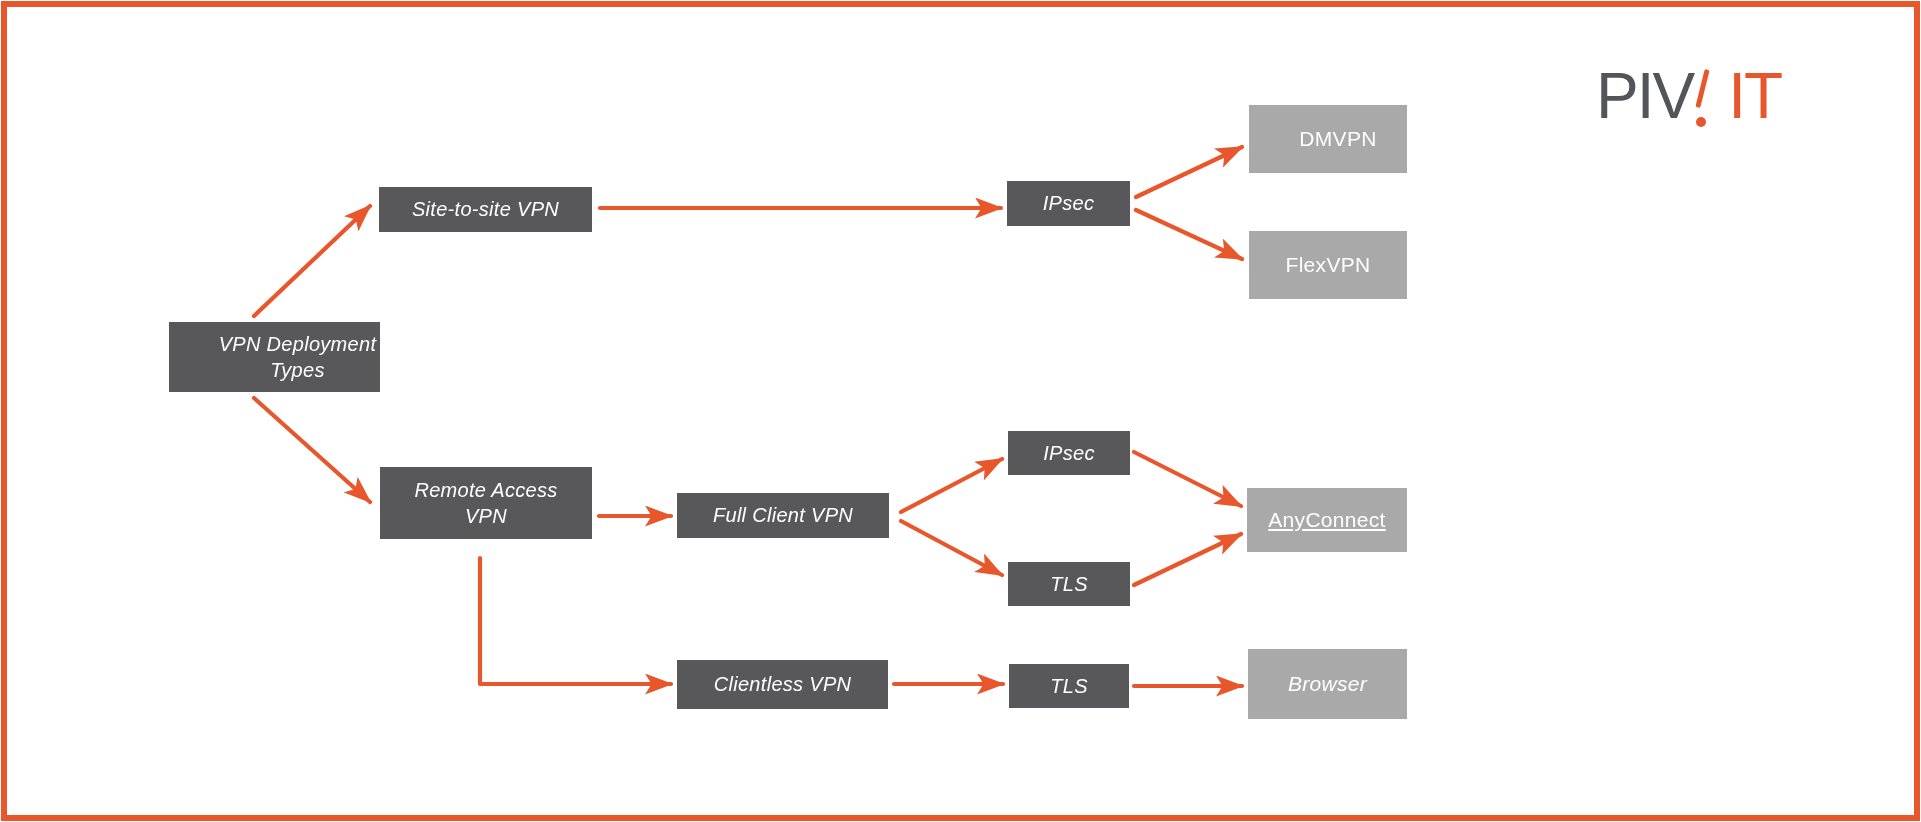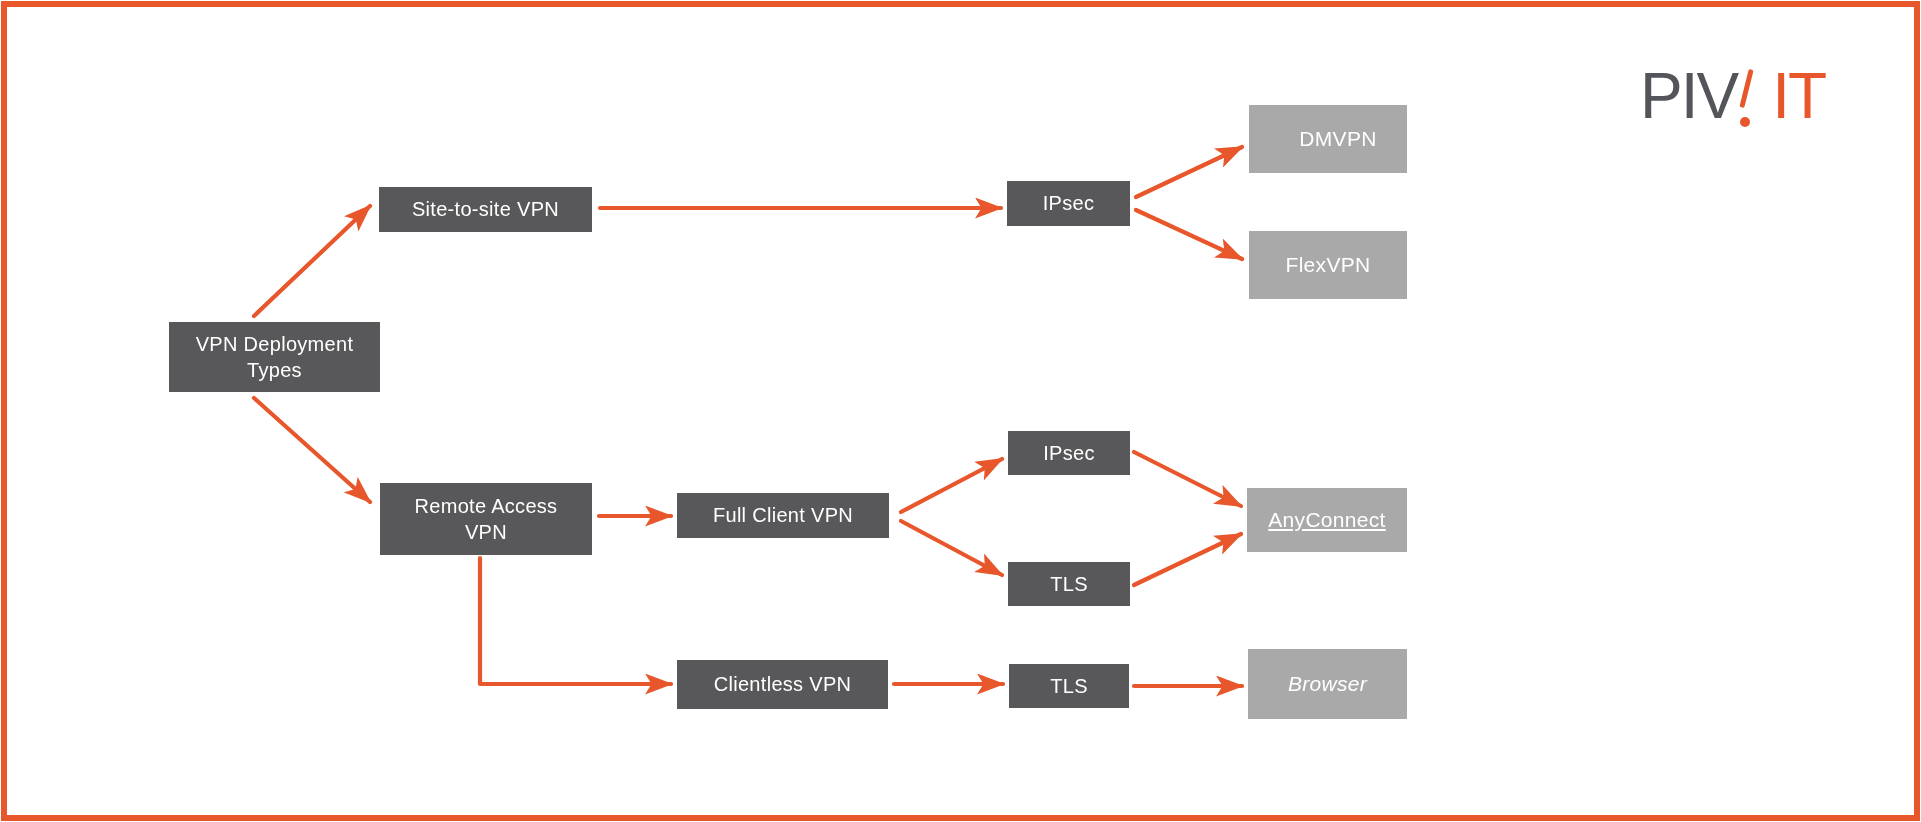--- a/index.html
+++ b/index.html
@@ -31,27 +31,27 @@
   .node{
     position:absolute;
     display:flex;align-items:center;justify-content:center;
     text-align:center;
     color:var(--node-text);
     font-size:20px;
     line-height:1.32;
     letter-spacing:.3px;
     z-index:2;
   }
-  .node.dark{background:var(--box-dark);}
+  .node.dark{background:var(--box-dark);font-style:italic;}
   .node.light{background:var(--box-light);font-size:21px;}
   .node .node-label{display:inline-block;}
   
   .logo{
     position:absolute;
-    left:1640px;top:64px;
+    left:1596px;top:64px;
     display:flex;align-items:flex-start;
     z-index:3;
     line-height:1;
     font-size:64px;
     letter-spacing:-2px;
   }
   .logo .logo-gray{color:var(--logo-gray);}
   .logo .logo-orange{color:var(--accent);margin-left:18px;}
   .logo .logo-excl{
     position:relative;
@@ -94,36 +94,36 @@
         <path d="M901,512 L1002,459" marker-end="url(#arrowhead)"></path>
         <path d="M901,521 L1002,575" marker-end="url(#arrowhead)"></path>
         <path d="M1134,452 L1241,506" marker-end="url(#arrowhead)"></path>
         <path d="M1134,585 L1241,534" marker-end="url(#arrowhead)"></path>
         <path d="M894,684 L1003,684" marker-end="url(#arrowhead)"></path>
         <path d="M1134,686 L1242,686" marker-end="url(#arrowhead)"></path>
       </g>
   </svg>
 
   <div id="nodes-layer">
-      <div class="node dark" style="left: 169px; top: 322px; width: 211px; height: 70px;">
+      <div class="node dark" style="left: 169px; top: 322px; width: 211px; height: 70px; justify-content: flex-end;">
         <span class="node-label" style="max-width: 165px;">VPN Deployment Types</span>
       </div>
       <div class="node dark" style="left: 379px; top: 187px; width: 213px; height: 45px;">
         <span class="node-label" style="max-width: 200px;">Site-to-site VPN</span>
       </div>
       <div class="node dark" style="left: 1007px; top: 181px; width: 123px; height: 45px;">
         <span class="node-label" style="max-width: 110px;">IPsec</span>
       </div>
       <div class="node light" style="left: 1249px; top: 105px; width: 158px; height: 68px;">
         <span class="node-label" style="max-width: 150px; margin-left: 20px;">DMVPN</span>
       </div>
       <div class="node light" style="left: 1249px; top: 231px; width: 158px; height: 68px;">
         <span class="node-label" style="max-width: 150px;">FlexVPN</span>
       </div>
-      <div class="node dark" style="left: 380px; top: 483px; width: 212px; height: 72px;">
+      <div class="node dark" style="left: 380px; top: 467px; width: 212px; height: 72px;">
         <span class="node-label" style="max-width: 152px;">Remote Access VPN</span>
       </div>
       <div class="node dark" style="left: 677px; top: 493px; width: 212px; height: 45px;">
         <span class="node-label" style="max-width: 200px;">Full Client VPN</span>
       </div>
       <div class="node dark" style="left: 1008px; top: 431px; width: 122px; height: 44px;">
         <span class="node-label" style="max-width: 110px;">IPsec</span>
       </div>
       <div class="node dark" style="left: 1008px; top: 562px; width: 122px; height: 44px;">
         <span class="node-label" style="max-width: 110px;">TLS</span>

